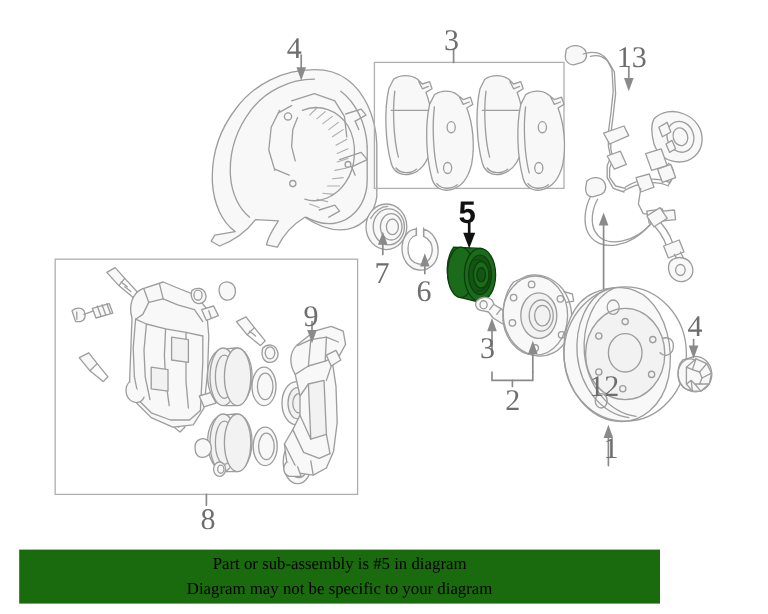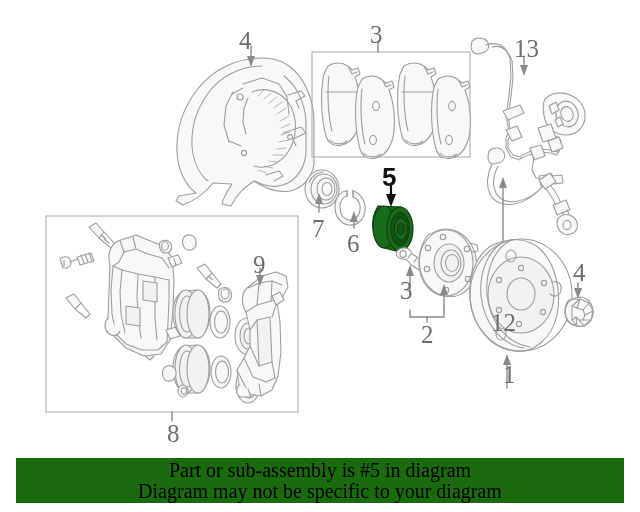--- a/index.html
+++ b/index.html
@@ -21,25 +21,25 @@
     white-space:nowrap;
     user-select:none;
   }
   .callout.big{font-size:25px;}
   .callout.hl{color:#111111;font-weight:bold;font-size:26px;font-family:"Liberation Sans",sans-serif;}
 
   
   #banner{
     position:absolute;
     left:16px;top:458px;
-    width:608px;height:45px;
+    width:534px;height:45px;
     background:#1a6b0d;
     color:#000000;
     font-family:"Liberation Serif",serif;
-    font-size:20px;
+    font-size:14px;
     line-height:21px;
     text-align:center;
     padding-top:2px;
     box-sizing:border-box;
     overflow:hidden;
   }
   #banner .bline{display:block;}
 </style>
 </head>
 <body>

